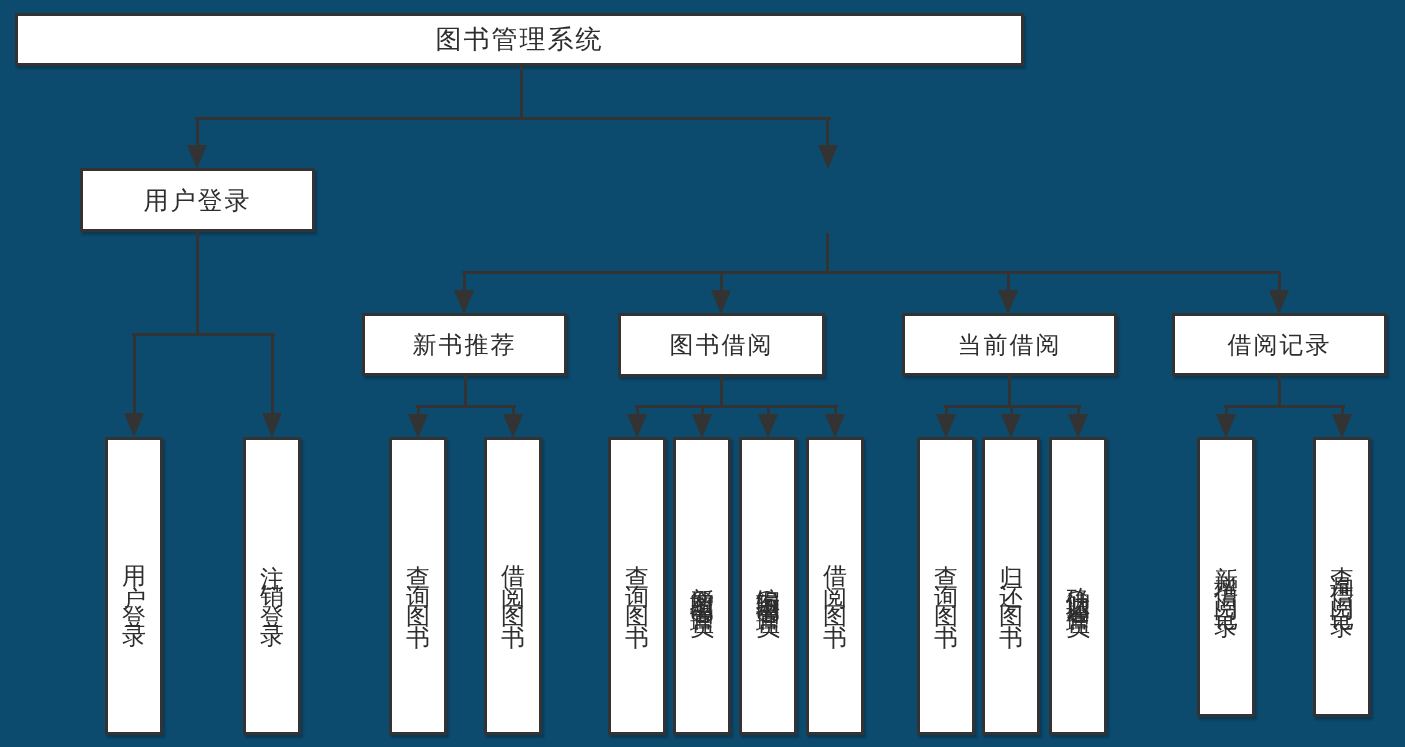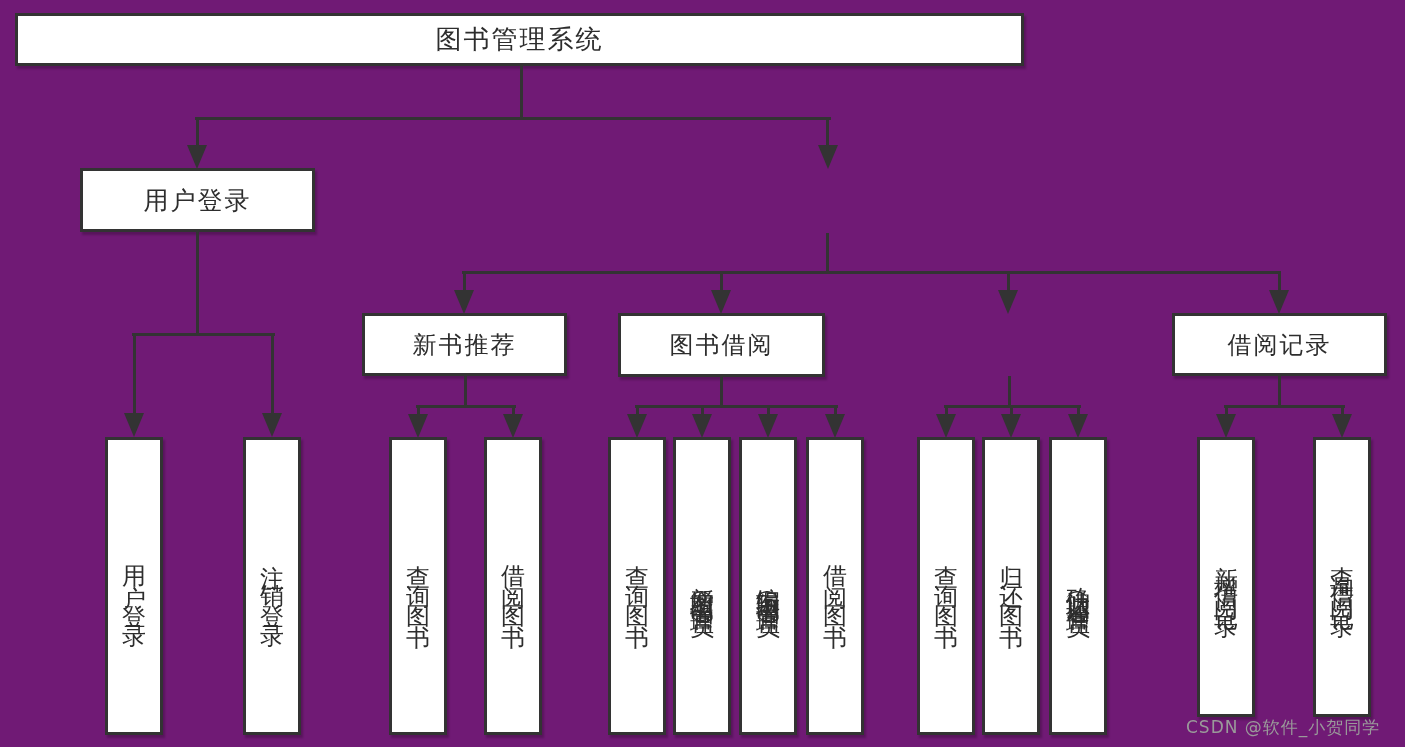--- a/index.html
+++ b/index.html
@@ -1,19 +1,19 @@
 <!DOCTYPE html>
 <html><head>
 <meta charset="utf-8">
 <style>
   html,body{margin:0;padding:0;background:#ffffff;}
   #stage{
     position:relative;
     width:1405px;height:747px;
-    background:#701a75;
+    background:#0c4a6e;
     font-family:"DejaVu Sans",sans-serif;
     overflow:hidden;
   }
   .node{
     position:absolute;
     box-sizing:border-box;
     border:3px solid #333333;
     background:#ffffff;
     color:#2d2d2d;
     display:flex;
@@ -79,20 +79,21 @@
   <div class="arrow" style="left:454px;top:290px;"></div>
   <div class="vline" style="left:720px;top:271px;height:22px;"></div>
   <div class="arrow" style="left:711px;top:290px;"></div>
   <div class="vline" style="left:1007px;top:271px;height:22px;"></div>
   <div class="arrow" style="left:998px;top:290px;"></div>
   <div class="vline" style="left:1278px;top:271px;height:22px;"></div>
   <div class="arrow" style="left:1269px;top:290px;"></div>
 
   <div class="node lvl3" style="left:618px;top:313px;width:207px;height:64px;">图书借阅</div>
   <div class="node lvl3" style="left:362px;top:313px;width:205px;height:63px;">新书推荐</div>
+  <div class="node lvl3" style="left:902px;top:313px;width:215px;height:63px;">当前借阅</div>
   <div class="node lvl3" style="left:1172px;top:313px;width:215px;height:63px;">借阅记录</div>
 
   <div class="vline" style="left:464px;top:376px;height:31px;"></div>
   <div class="hline" style="left:416px;top:405px;width:100px;"></div>
   <div class="vline" style="left:417px;top:405px;height:12px;"></div>
   <div class="arrow" style="left:408px;top:414px;"></div>
   <div class="vline" style="left:512px;top:405px;height:12px;"></div>
   <div class="arrow" style="left:503px;top:414px;"></div>
 
   <div class="vline" style="left:720px;top:377px;height:30px;"></div>
@@ -133,15 +134,14 @@
   <div class="node leaf sp9" style="left:739px;top:437px;width:58px;height:298px;">编辑图书（管理员）</div>
   <div class="node leaf sp4" style="left:806px;top:437px;width:58px;height:298px;">借阅图书</div>
 
   <div class="node leaf sp4" style="left:917px;top:437px;width:58px;height:298px;">查询图书</div>
   <div class="node leaf sp4" style="left:982px;top:437px;width:58px;height:298px;">归还图书</div>
   <div class="node leaf sp9" style="left:1049px;top:437px;width:58px;height:298px;">确认归还（管理员）</div>
 
   <div class="node leaf sp6" style="left:1197px;top:437px;width:58px;height:280px;">新增借阅记录</div>
   <div class="node leaf sp6" style="left:1313px;top:437px;width:58px;height:280px;">查询借阅记录</div>
 
-  <div class="watermark" style="left:1186px;top:716px;">CSDN @软件_小贺同学</div>
 
 </div>
 
 </body></html>

